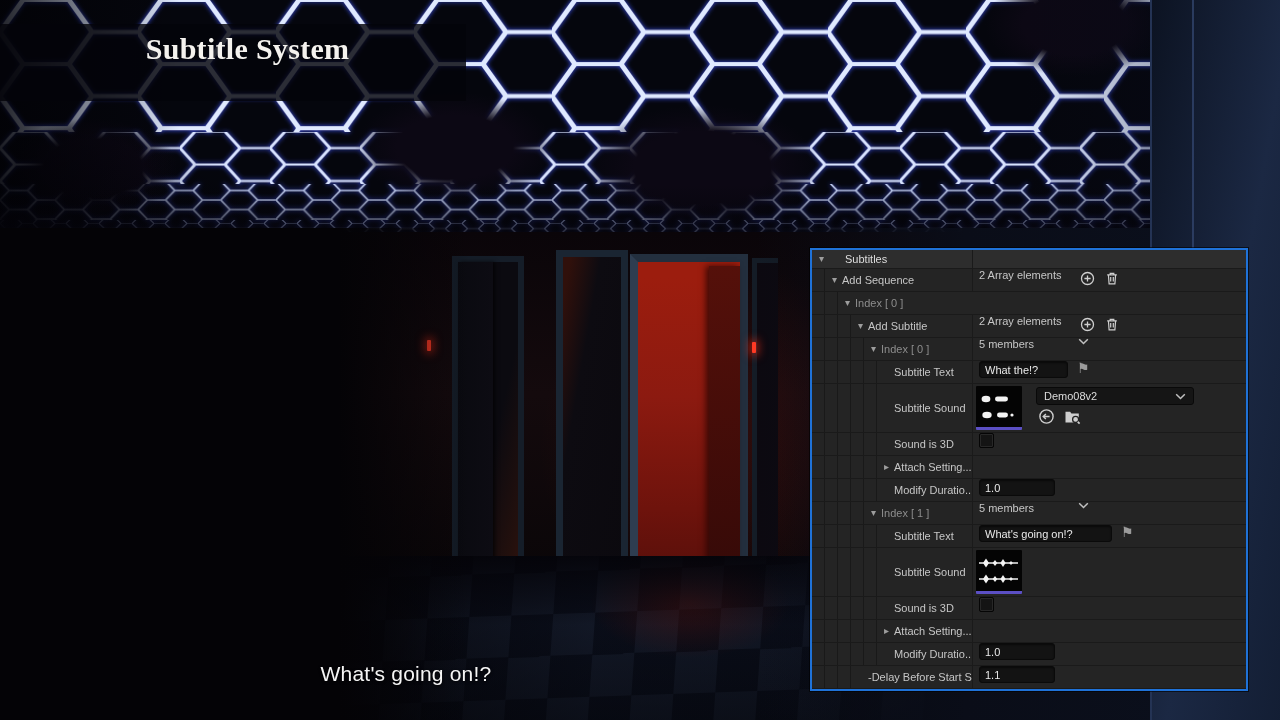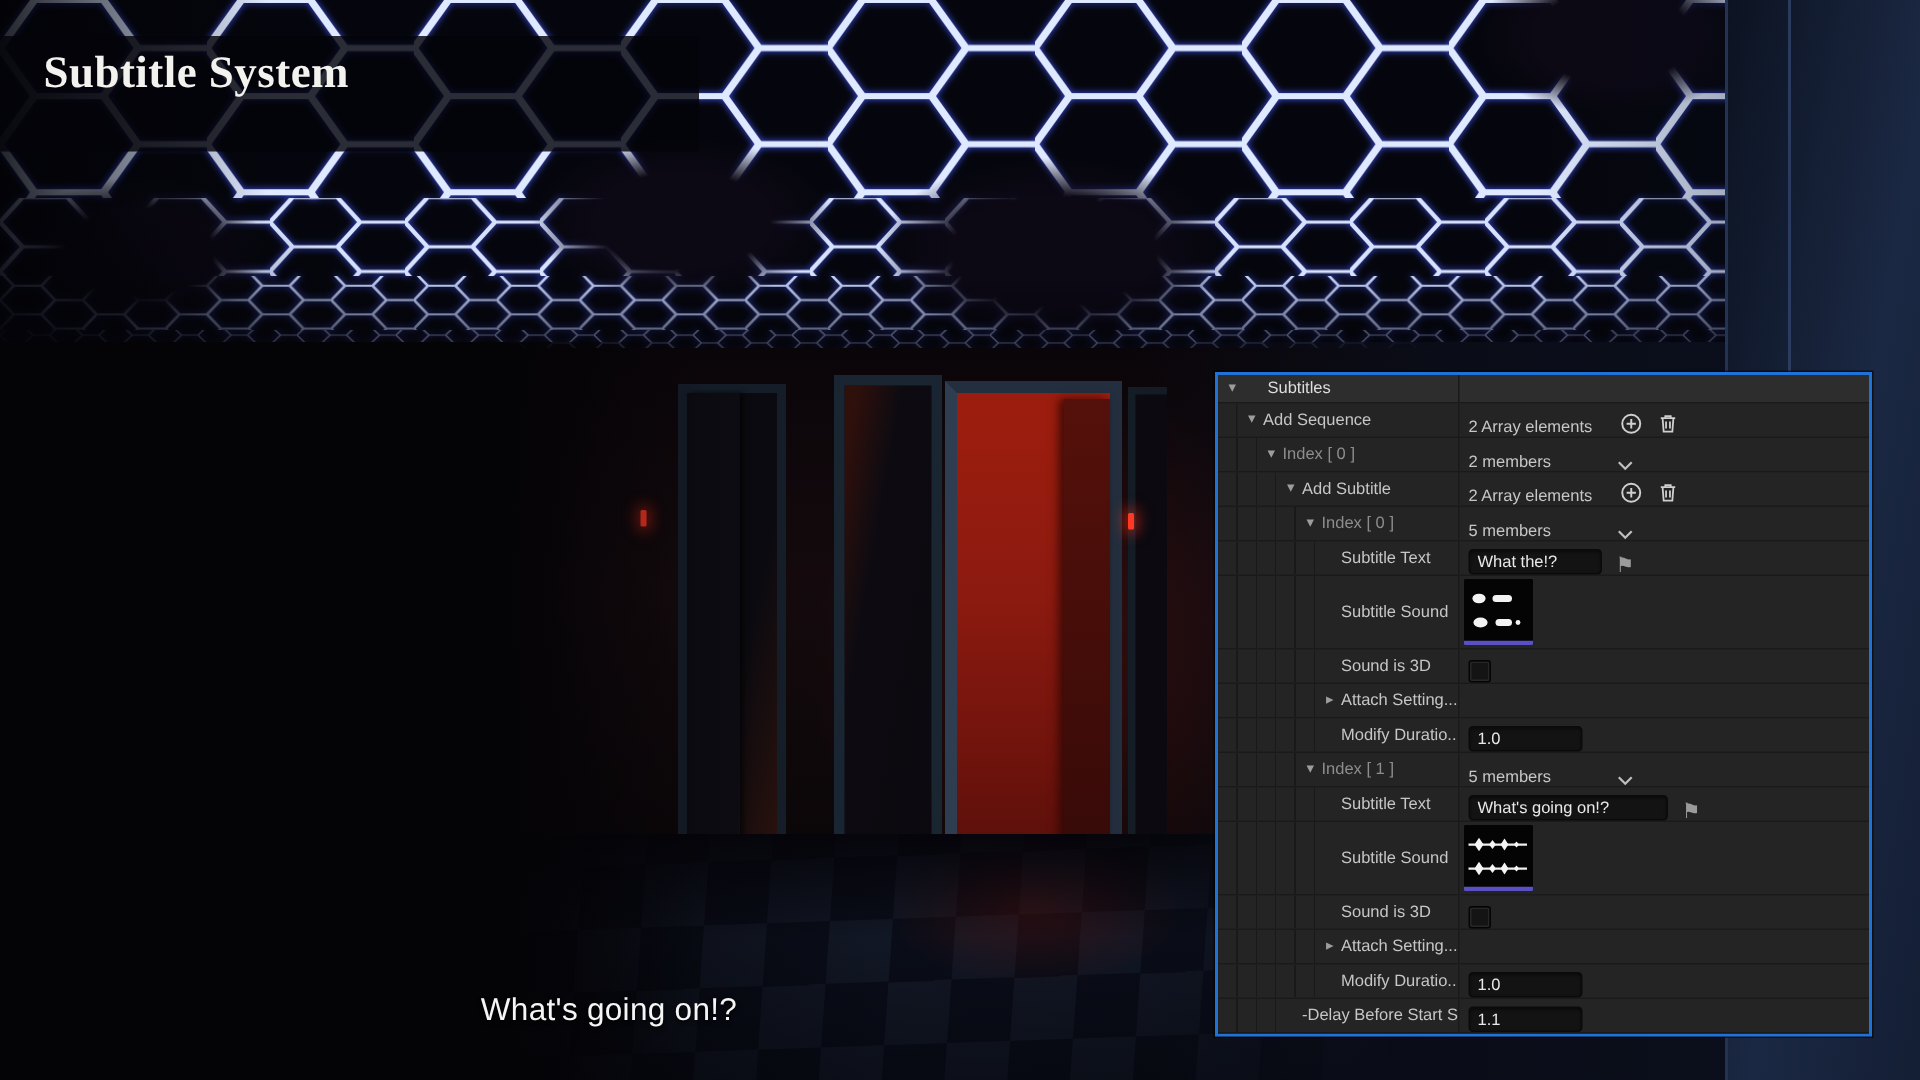--- a/index.html
+++ b/index.html
@@ -57,21 +57,21 @@
     background:
       linear-gradient(to bottom,rgba(4,3,8,.9),rgba(4,3,8,.25) 42%,rgba(3,3,7,.55)),
       linear-gradient(to right,rgba(3,3,7,.95) 18%,rgba(3,3,7,.15) 46%,rgba(3,3,7,.2) 62%,rgba(5,6,12,.8) 88%);}
   .floor-red-glow{position:absolute;left:590px;top:-8px;width:200px;height:110px;
     background:radial-gradient(closest-side,rgba(150,28,14,.42),rgba(150,28,14,0));}
 
   
   .title-card{position:absolute;left:0;top:24px;width:466px;height:77px;
     background:rgba(4,4,10,.82);color:#f4f2ee;box-sizing:border-box;padding:9px 0 0 29px;z-index:5;}
   .title-card h1{margin:0;font-family:"Liberation Serif",serif;font-weight:700;
-    font-size:30px;line-height:32px;letter-spacing:.3px;}
+    font-size:30px;line-height:32px;letter-spacing:.3px;text-align:center;}
   .title-card p{margin:2px 0 0 1px;font-family:"Liberation Serif",serif;font-weight:700;
     font-size:19px;line-height:21px;}
 
   
   .subtitle-overlay{position:absolute;left:0;top:662px;width:812px;text-align:center;z-index:5;
     color:#f5f5f5;font-size:21px;letter-spacing:.2px;text-shadow:0 1px 3px rgba(0,0,0,.95);}
 
   
   .panel{position:absolute;left:810px;top:248px;width:438px;height:443px;z-index:10;
     box-sizing:border-box;border:2px solid #1f72d8;background:#1f1f1f;
@@ -81,21 +81,21 @@
   .prow.cat{height:19px;background:#2d2d2d;}
   .prow.tall{height:49px;}
   .name-col{width:160px;flex:none;display:flex;align-items:center;overflow:hidden;}
   .indent{align-self:stretch;flex:none;
     background:repeating-linear-gradient(to right,transparent 0 12px,#191919 12px 13px);}
   .expander{width:13px;flex:none;text-align:center;color:#9d9d9d;font-size:10px;line-height:10px;
     padding-left:3px;cursor:default;}
   .plabel{color:#c6c6c6;white-space:nowrap;padding-left:1px;}
   .plabel.dim{color:#8d8d8d;text-align:right;}
   .plabel.cat-label{color:#dedede;margin-left:16px;}
-  .value-col{flex:1;border-left:1px solid #1a1a1a;display:flex;align-items:flex-end;padding-left:6px;gap:7px;min-width:0;}
+  .value-col{flex:1;border-left:1px solid #1a1a1a;display:flex;align-items:flex-start;padding-left:6px;gap:7px;min-width:0;}
   .value-col.sound{padding-left:3px;align-items:flex-start;}
   .vtext{color:#c6c6c6;white-space:nowrap;width:92px;flex:none;}
   .ibtn{width:18px;height:18px;display:flex;align-items:center;justify-content:center;flex:none;}
   .ibtn svg{display:block;}
   .chevbox{width:14px;display:flex;align-items:center;}
   .tinput{background:#131313;border:1px solid #0a0a0a;border-radius:3px;color:#e9e9e9;
     height:15px;padding:0 5px;font-size:11px;font-family:"Liberation Sans",sans-serif;
     box-shadow:inset 0 1px 2px rgba(0,0,0,.55);outline:none;}
   .flagicon{color:#9b9b9b;font-size:14px;line-height:14px;margin-left:2px;}
   .checkbox{width:13px;height:13px;background:#141414;border:1px solid #050505;
@@ -210,28 +210,20 @@
             </svg>
           </div>
         </div>
       </div>
       <div class="prow">
         <div class="name-col">
           <div class="indent" style="width: 26px;"></div>
           <div class="expander">▾</div>
           <span class="plabel dim">Index [ 0 ]</span>
         </div>
-        <div class="value-col">
-          <span class="vtext">2 members</span>
-          <div class="chevbox">
-            <svg width="11" height="7" viewBox="0 0 11 7">
-              <path d="M1.2 1.2l4.3 4.3 4.3-4.3" fill="none" stroke="#c0c0c0" stroke-width="1.5"></path>
-            </svg>
-          </div>
-        </div>
       </div>
       <div class="prow">
         <div class="name-col">
           <div class="indent" style="width: 39px;"></div>
           <div class="expander">▾</div>
           <span class="plabel">Add Subtitle</span>
         </div>
         <div class="value-col">
           <span class="vtext">2 Array elements</span>
           <div class="ibtn">
@@ -282,20 +274,39 @@
         <div class="value-col sound">
           <div class="soundthumb"><svg width="46" height="41" viewBox="0 0 46 41">
               <g fill="#f3f3f3">
                 <ellipse cx="10" cy="13" rx="4.4" ry="3.2"></ellipse>
                 <rect x="19" y="10.6" width="13" height="4.8" rx="2.4"></rect>
                 <ellipse cx="11" cy="29" rx="4.7" ry="3.3"></ellipse>
                 <rect x="21" y="26.6" width="11" height="4.8" rx="2.4"></rect>
                 <circle cx="36" cy="29" r="1.6"></circle>
               </g>
             </svg></div>
+          <div class="soundstack">
+            <div class="combo">
+              <span>Demo08v2</span>
+              <span><svg width="11" height="7" viewBox="0 0 11 7">
+                  <path d="M1.2 1.2l4.3 4.3 4.3-4.3" fill="none" stroke="#c0c0c0" stroke-width="1.5"></path>
+                </svg></span>
+            </div>
+            <div class="soundicons">
+              <span><svg width="17" height="17" viewBox="0 0 17 17">
+                  <circle cx="8.5" cy="8.5" r="6.6" fill="none" stroke="#cfcfcf" stroke-width="1.4"></circle>
+                  <path d="M11.6 8.5H5.6M7.9 5.9L5.2 8.5l2.7 2.6" fill="none" stroke="#cfcfcf" stroke-width="1.4"></path>
+                </svg></span>
+              <span><svg width="18" height="16" viewBox="0 0 18 16">
+                  <path d="M1.5 2.8h4.6l1.3 1.7h7.4v9H1.5z" fill="#cfcfcf"></path>
+                  <circle cx="11.6" cy="10.4" r="3" fill="#cfcfcf" stroke="#222" stroke-width="1.3"></circle>
+                  <line x1="13.8" y1="12.8" x2="15.6" y2="14.6" stroke="#cfcfcf" stroke-width="1.7"></line>
+                </svg></span>
+            </div>
+          </div>
         </div>
       </div>
       <div class="prow">
         <div class="name-col">
           <div class="indent" style="width: 65px;"></div>
           <div class="expander"></div>
           <span class="plabel">Sound is 3D</span>
         </div>
         <div class="value-col">
           <div class="checkbox"></div>

